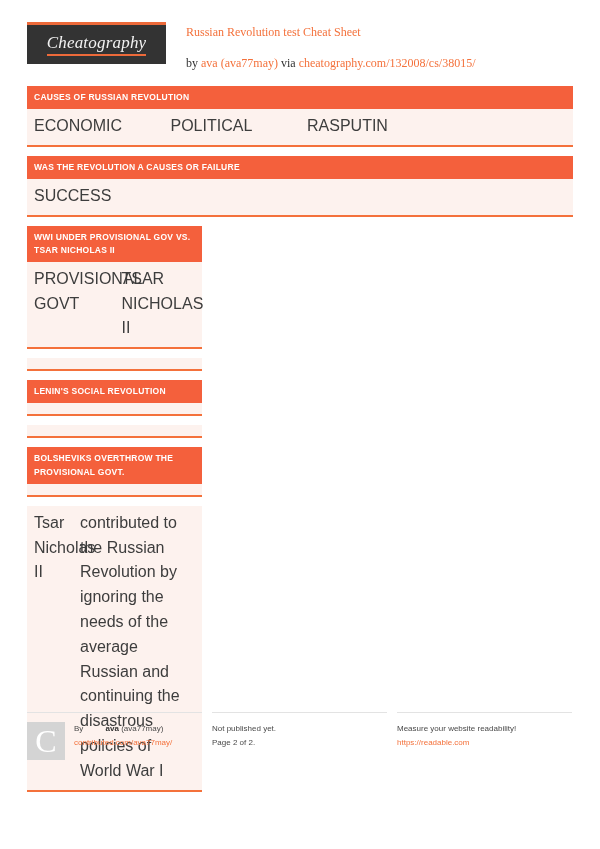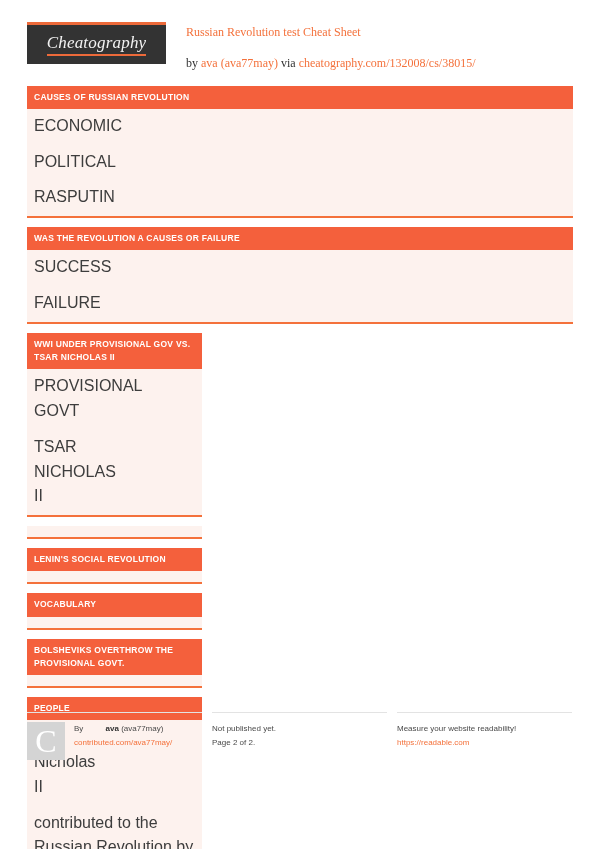--- a/index.html
+++ b/index.html
@@ -101,21 +101,20 @@
     background: #FDF2EE;
     font-size: 8.5px;
     color: #4a4a4a;
   }
   .card-body.empty {
     height: 11px;
   }
   .row {
     display: flex;
     background: #FDF2EE;
-    flex-direction: column;
   }
   .cell {
     padding: 5px 7px 6px 7px;
     line-height: 1.55;
     box-sizing: border-box;
   }
   .q4 { width: 25%; }
   .q2 { width: 50%; }
   .k  { width: 46px; flex: 0 0 46px; }
   .v  { flex: 1 1 auto; }
@@ -181,21 +180,20 @@
           <div class="cell q4">ECONOMIC</div>
           <div class="cell q4">POLITICAL</div>
           <div class="cell q4">RASPUTIN</div>
         </div>
       </div>
 
       <div class="card">
         <div class="card-title">WAS THE REVOLUTION A CAUSES OR FAILURE</div>
         <div class="row">
           <div class="cell q2">SUCCESS</div>
-          <div class="cell q2">FAILURE</div>
         </div>
       </div>
 
     </div>
   </div>
 
   <div class="columns" style="margin-top:9px;">
     <div class="col col-left">
 
       <div class="card">
@@ -209,31 +207,29 @@
       <div class="card">
         <div class="card-body empty"></div>
       </div>
 
       <div class="card">
         <div class="card-title">LENIN'S SOCIAL REVOLUTION</div>
         <div class="card-body empty"></div>
       </div>
 
       <div class="card">
-        <div class="card-title">VOCABULARY</div>
         <div class="card-body empty"></div>
       </div>
 
       <div class="card">
         <div class="card-title">BOLSHEVIKS OVERTHROW THE PROVISIONAL GOVT.</div>
         <div class="card-body empty"></div>
       </div>
 
       <div class="card">
-        <div class="card-title">PEOPLE</div>
         <div class="row">
           <div class="cell k">Tsar Nicholas II</div>
           <div class="cell v">contributed to the Russian Revolution by ignoring the needs of the average Russian and continuing the disastrous policies of World War I</div>
         </div>
 
       </div>
 
     </div>
   </div>
 </div>

